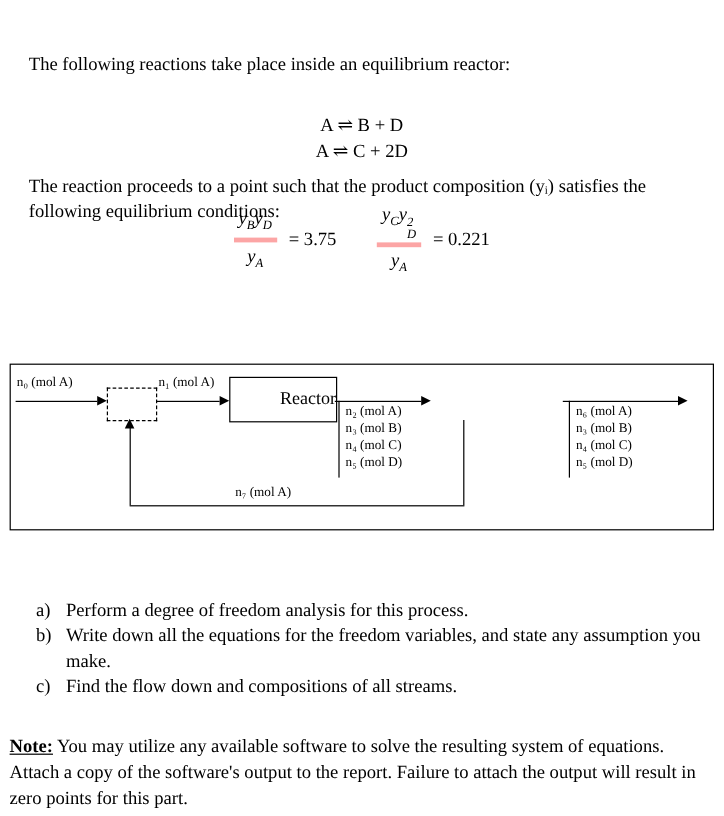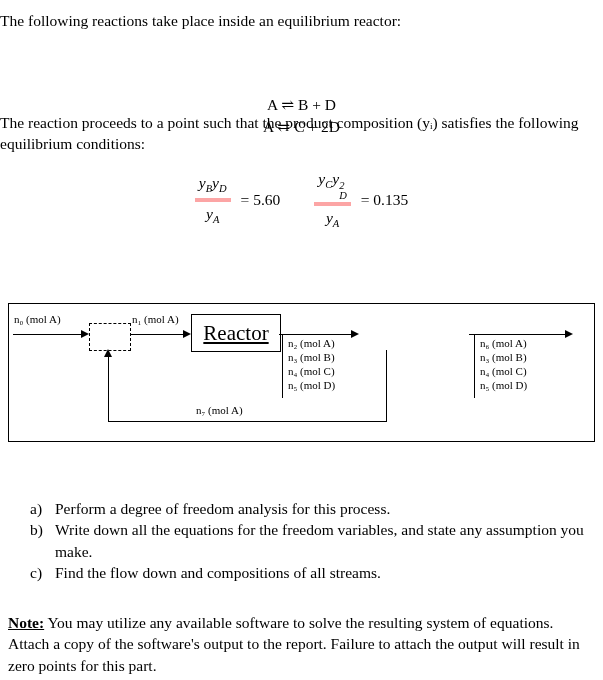--- a/index.html
+++ b/index.html
@@ -1,39 +1,39 @@
 <!DOCTYPE html>
 <html><head>
 <meta charset="utf-8">
 <style>
   html,body{margin:0;padding:0;background:#ffffff;}
   .page{
     position:relative;width:603px;height:680px;background:#ffffff;color:#000;
     font-family:"Liberation Serif","DejaVu Serif",serif;font-size:15.5px;line-height:1.38;
     overflow:hidden;
   }
-  .para{position:absolute;left:0;right:10px;}
+  .para{position:absolute;left:24px;right:10px;margin-top:33px;}
   .para1{top:10px;}
   .para2{top:112px;}
   .para3{top:228px;}
   .reactions{position:absolute;top:50px;left:0;width:100%;text-align:center;line-height:1.4;margin-top:44px;}
   
   .eqrow{position:absolute;top:168px;left:0;width:100%;display:flex;justify-content:center;align-items:center;gap:10px;}
   .frac{display:inline-block;text-align:center;vertical-align:middle;font-style:italic;}
   .frac .num{display:block;border-bottom:4px solid #fca5a5;padding:0 4px 1px;}
   .frac .den{display:block;padding-top:1px;}
   .frac sub,.frac sup{font-style:italic;font-size:0.68em;}
   .stack{display:inline-flex;flex-direction:column;vertical-align:-0.45em;font-size:0.68em;line-height:0.95;text-align:left;font-style:italic;}
   .rhs{font-style:normal;}
   .gap{width:14px;}
   
   .flowchart{position:absolute;left:8px;top:303px;width:585px;height:137px;border:1px solid #000;font-size:11px;line-height:14px;}
   .fc-label{position:absolute;white-space:nowrap;}
-  .box{position:absolute;border:1px solid #000;display:flex;align-items:center;justify-content:center;
-       font-size:21px;line-height:1;background:#fff;text-decoration:underline;}
+  .box{position:absolute;border:1px solid #000;display:flex;align-items:center;justify-content:flex-end;
+       font-size:15px;line-height:1;background:#fff;}
   .mixer{position:absolute;border:1px dashed #000;background:transparent;}
   .hl{position:absolute;height:1px;background:#000;}
   .vl{position:absolute;width:1px;background:#000;}
   .arr-r{position:absolute;width:0;height:0;border-top:4px solid transparent;border-bottom:4px solid transparent;border-left:8px solid #000;}
   .arr-u{position:absolute;width:0;height:0;border-left:4px solid transparent;border-right:4px solid transparent;border-bottom:8px solid #000;}
   .stream-col{position:absolute;white-space:nowrap;}
   
   .questions{position:absolute;left:30px;top:498px;right:14px;}
   .q{display:flex;}
   .qlabel{width:25px;flex:none;}
@@ -53,30 +53,30 @@
     <div>A ⇌  C + 2D</div>
   </div>
 
   <div class="para para2">The reaction proceeds to a point such that the product composition (yᵢ) satisfies the following equilibrium conditions:</div>
 
   <div class="eqrow">
     <span class="frac">
       <span class="num"><i>y</i><sub>B</sub><i>y</i><sub>D</sub></span>
       <span class="den"><i>y</i><sub>A</sub></span>
     </span>
-    <span class="rhs">= 5.60</span>
+    <span class="rhs">= 3.75</span>
     <span class="gap"></span>
     <span class="frac">
       <span class="num"><i>y</i><sub>C</sub><i>y</i><span class="stack">
             <span>2</span>
             <span>D</span>
           </span></span>
       <span class="den"><i>y</i><sub>A</sub></span>
     </span>
-    <span class="rhs">= 0.135</span>
+    <span class="rhs">= 0.221</span>
   </div>
 
 
   <div class="flowchart">
 
     <span class="fc-label" style="left:5px;top:8px;text-align:center;">n₀ (mol A)</span>
     <div class="hl" style="left:4px;top:30px;width:68px;"></div>
     <div class="arr-r" style="left:72px;top:26px;"></div>
 
     <div class="mixer" style="left:80px;top:19px;width:40px;height:26px;"></div>

